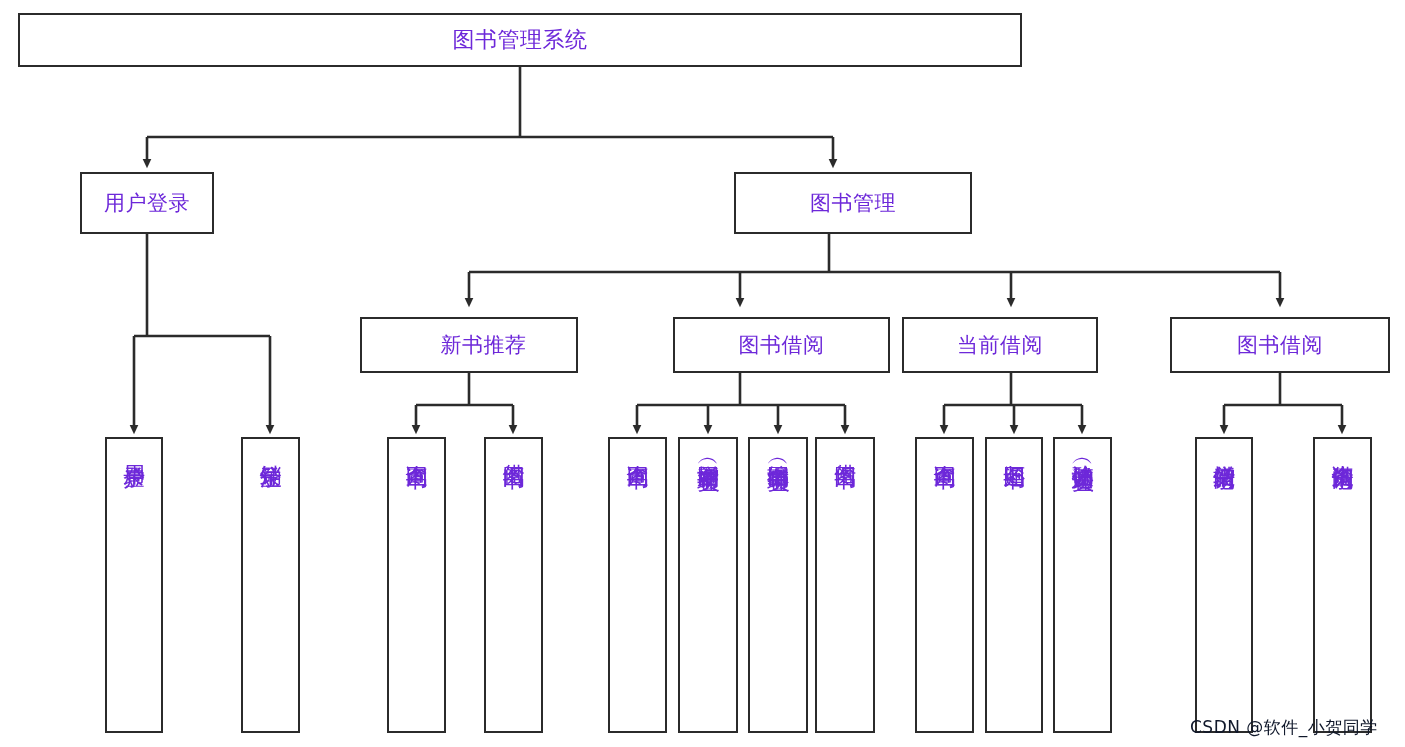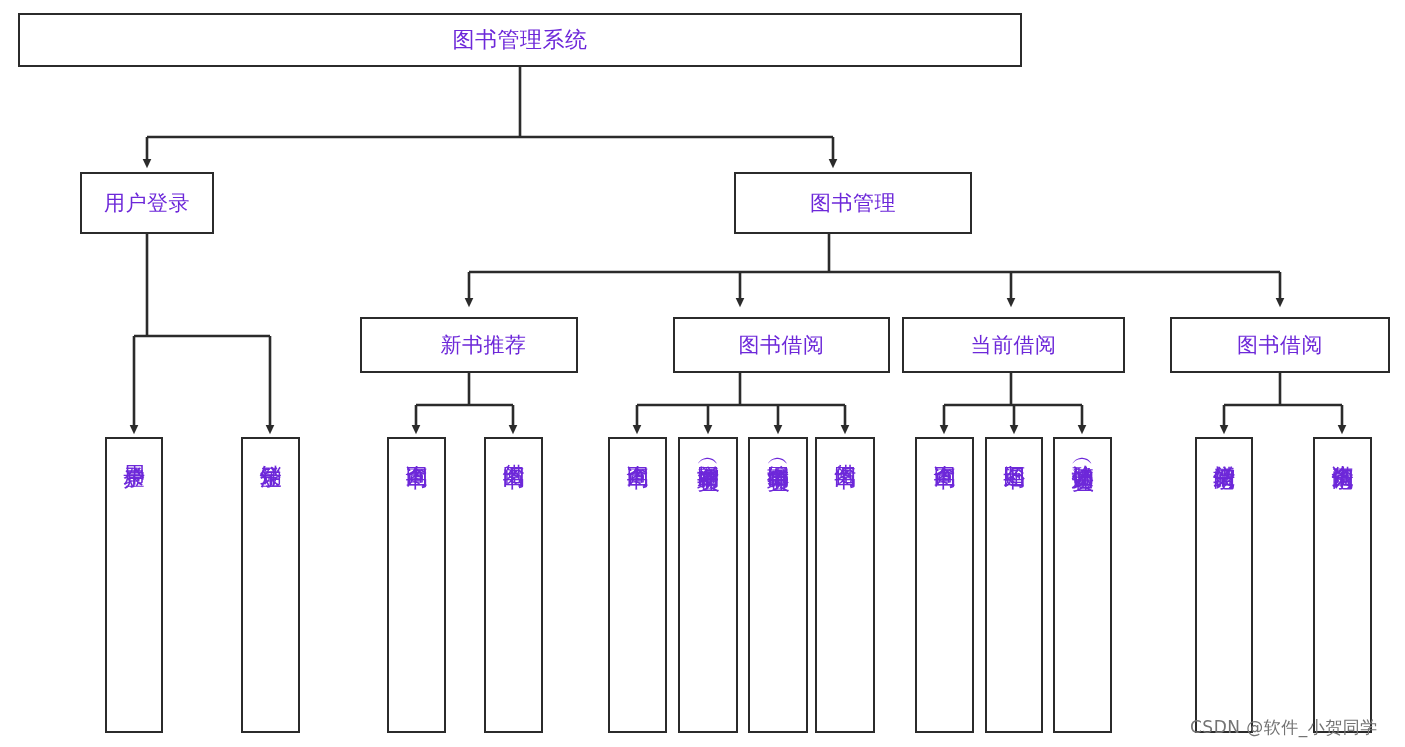--- a/index.html
+++ b/index.html
@@ -54,21 +54,21 @@
     text-orientation: upright;
     font-size: 22px;
     line-height: 1.30;
     letter-spacing: 1px;
     white-space: normal;
     display: block;
   }
   .watermark {
     position: absolute;
     font-size: 17px;
-    color: #737373;
+    color: #0f172a;
     letter-spacing: 0.5px;
     white-space: nowrap;
   }
 </style>
 </head>
 <body>
 
 <div id="canvas">
 
   <svg class="wires" viewBox="0 0 1405 747">
@@ -131,21 +131,21 @@
   <div class="node" style="left:710px; top:172px; width:238px; height:62px;margin-left:24px;">
     <span class="label">图书管理</span>
   </div>
 
   <div class="node" style="left:360px; top:317px; width:218px; height:56px;padding-left:29px;">
     <span class="label">新书推荐</span>
   </div>
   <div class="node" style="left:632px; top:317px; width:217px; height:56px;margin-left:41px;">
     <span class="label">图书借阅</span>
   </div>
-  <div class="node" style="left:902px; top:317px; width:223px; height:56px;">
+  <div class="node" style="left:902px; top:317px; width:196px; height:56px;">
     <span class="label">当前借阅</span>
   </div>
   <div class="node" style="left:1170px; top:317px; width:220px; height:56px;">
     <span class="label">图书借阅</span>
   </div>
 
   <div class="node leaf" style="left:105px; top:437px; width:58px; height:296px;">
     <span class="label">用户登录</span>
   </div>
   <div class="node leaf" style="left:241px; top:437px; width:59px; height:296px;">

